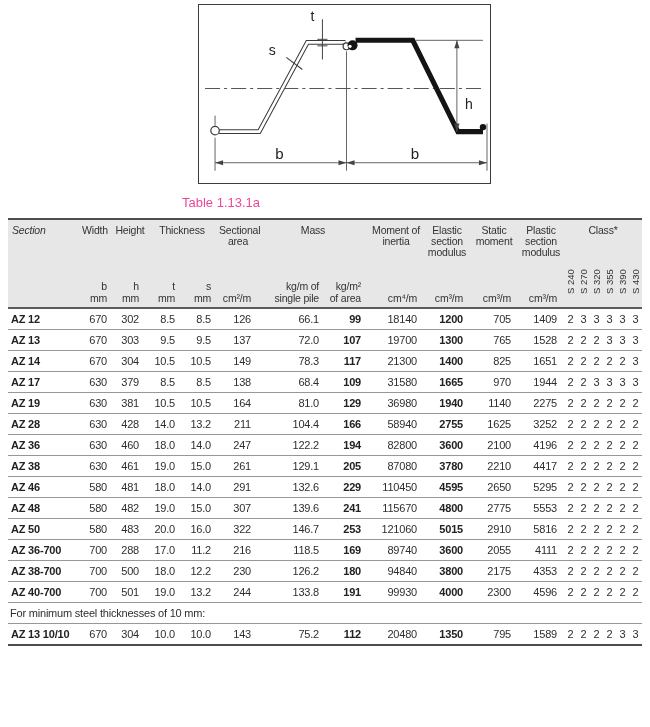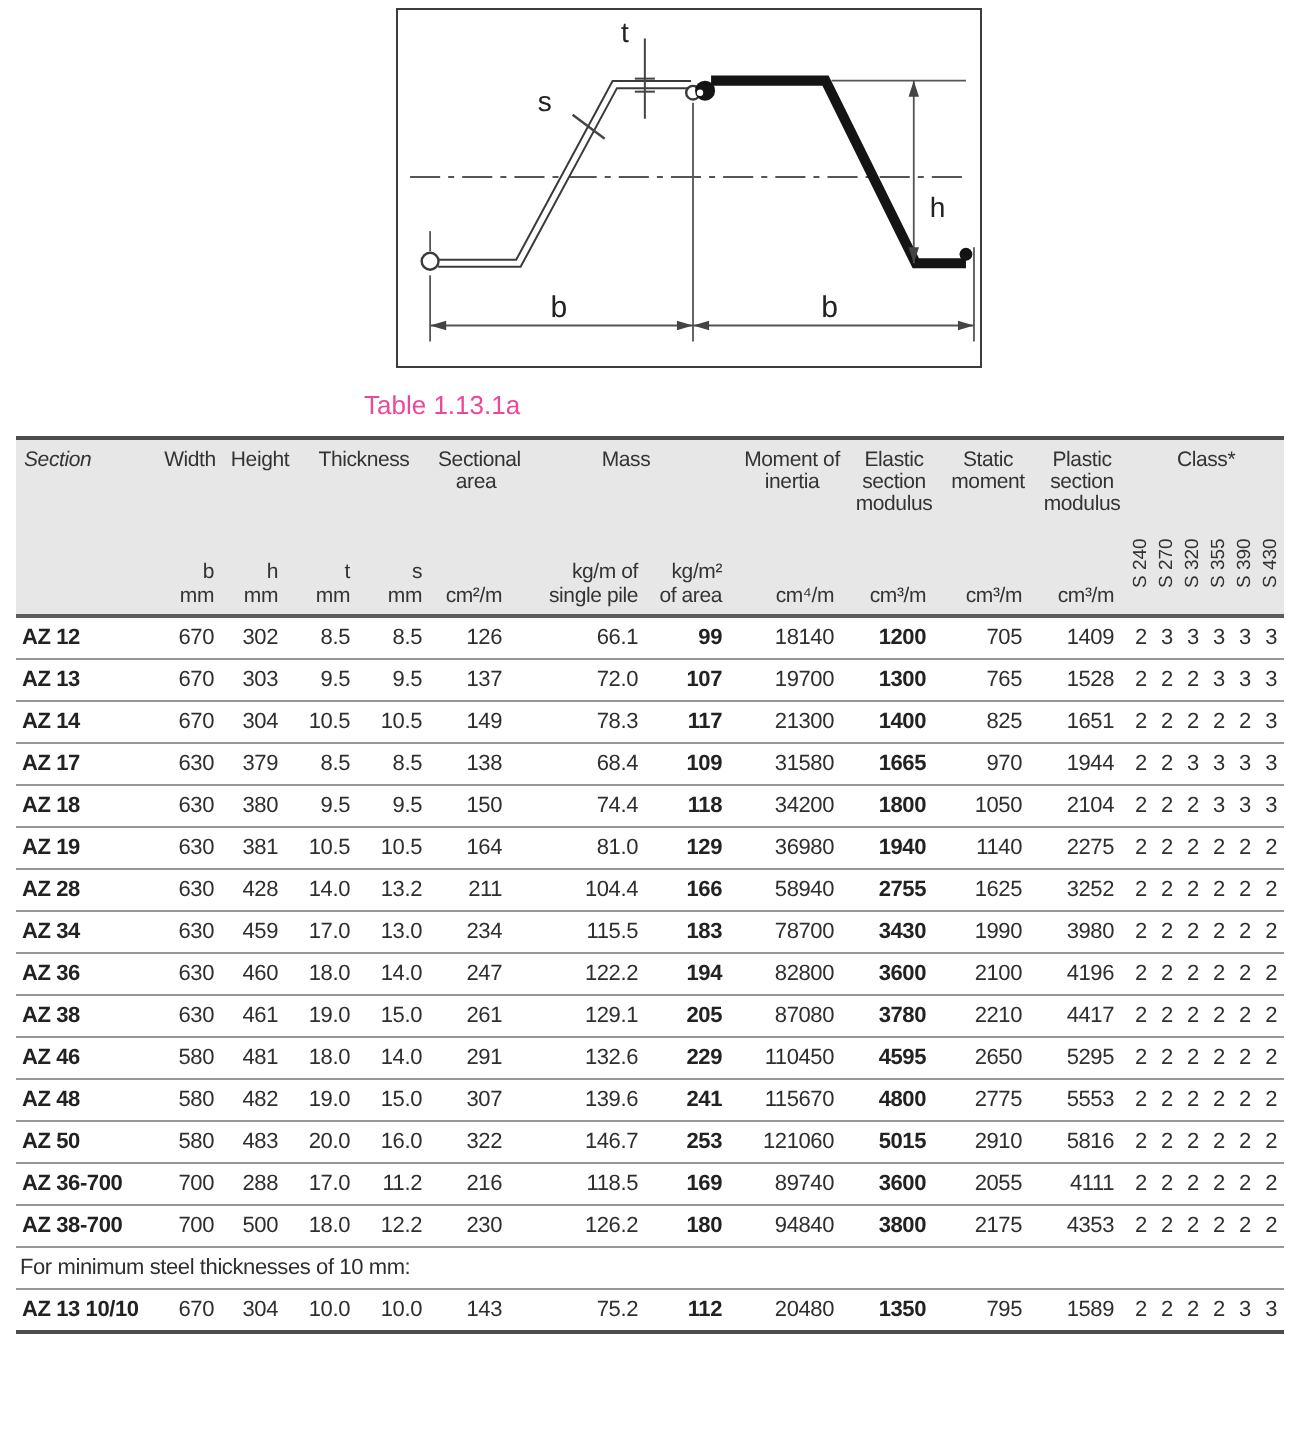--- a/index.html
+++ b/index.html
@@ -277,40 +277,20 @@
           <td class="static_m">970</td>
           <td class="plastic">1944</td>
           <td class="cls">2</td>
           <td class="cls">2</td>
           <td class="cls">3</td>
           <td class="cls">3</td>
           <td class="cls">3</td>
           <td class="cls">3</td>
         </tr>
         <tr>
-          <td class="section">AZ 18</td>
-          <td class="b">630</td>
-          <td class="h">380</td>
-          <td class="t">9.5</td>
-          <td class="s">9.5</td>
-          <td class="area">150</td>
-          <td class="mass_pile">74.4</td>
-          <td class="mass_wall">118</td>
-          <td class="inertia">34200</td>
-          <td class="elastic">1800</td>
-          <td class="static_m">1050</td>
-          <td class="plastic">2104</td>
-          <td class="cls">2</td>
-          <td class="cls">2</td>
-          <td class="cls">2</td>
-          <td class="cls">3</td>
-          <td class="cls">3</td>
-          <td class="cls">3</td>
-        </tr>
-        <tr>
           <td class="section">AZ 19</td>
           <td class="b">630</td>
           <td class="h">381</td>
           <td class="t">10.5</td>
           <td class="s">10.5</td>
           <td class="area">164</td>
           <td class="mass_pile">81.0</td>
           <td class="mass_wall">129</td>
           <td class="inertia">36980</td>
           <td class="elastic">1940</td>
@@ -337,40 +317,20 @@
           <td class="static_m">1625</td>
           <td class="plastic">3252</td>
           <td class="cls">2</td>
           <td class="cls">2</td>
           <td class="cls">2</td>
           <td class="cls">2</td>
           <td class="cls">2</td>
           <td class="cls">2</td>
         </tr>
         <tr>
-          <td class="section">AZ 34</td>
-          <td class="b">630</td>
-          <td class="h">459</td>
-          <td class="t">17.0</td>
-          <td class="s">13.0</td>
-          <td class="area">234</td>
-          <td class="mass_pile">115.5</td>
-          <td class="mass_wall">183</td>
-          <td class="inertia">78700</td>
-          <td class="elastic">3430</td>
-          <td class="static_m">1990</td>
-          <td class="plastic">3980</td>
-          <td class="cls">2</td>
-          <td class="cls">2</td>
-          <td class="cls">2</td>
-          <td class="cls">2</td>
-          <td class="cls">2</td>
-          <td class="cls">2</td>
-        </tr>
-        <tr>
           <td class="section">AZ 36</td>
           <td class="b">630</td>
           <td class="h">460</td>
           <td class="t">18.0</td>
           <td class="s">14.0</td>
           <td class="area">247</td>
           <td class="mass_pile">122.2</td>
           <td class="mass_wall">194</td>
           <td class="inertia">82800</td>
           <td class="elastic">3600</td>
@@ -497,20 +457,40 @@
           <td class="static_m">2175</td>
           <td class="plastic">4353</td>
           <td class="cls">2</td>
           <td class="cls">2</td>
           <td class="cls">2</td>
           <td class="cls">2</td>
           <td class="cls">2</td>
           <td class="cls">2</td>
         </tr>
         <tr>
+          <td class="section">AZ 40-700</td>
+          <td class="b">700</td>
+          <td class="h">501</td>
+          <td class="t">19.0</td>
+          <td class="s">13.2</td>
+          <td class="area">244</td>
+          <td class="mass_pile">133.8</td>
+          <td class="mass_wall">191</td>
+          <td class="inertia">99930</td>
+          <td class="elastic">4000</td>
+          <td class="static_m">2300</td>
+          <td class="plastic">4596</td>
+          <td class="cls">2</td>
+          <td class="cls">2</td>
+          <td class="cls">2</td>
+          <td class="cls">2</td>
+          <td class="cls">2</td>
+          <td class="cls">2</td>
+        </tr>
+        <tr>
           <td colspan="18" class="note">For minimum steel thicknesses of 10 mm:</td>
         </tr>
         <tr>
           <td class="section">AZ 13 10/10</td>
           <td class="b">670</td>
           <td class="h">304</td>
           <td class="t">10.0</td>
           <td class="s">10.0</td>
           <td class="area">143</td>
           <td class="mass_pile">75.2</td>

